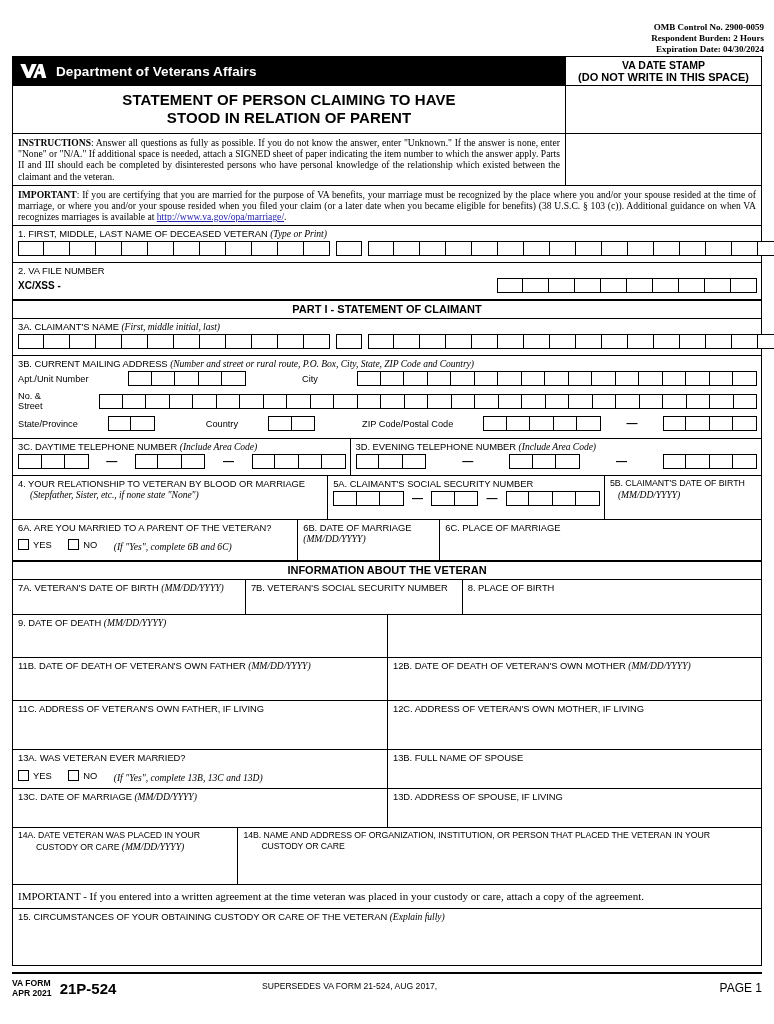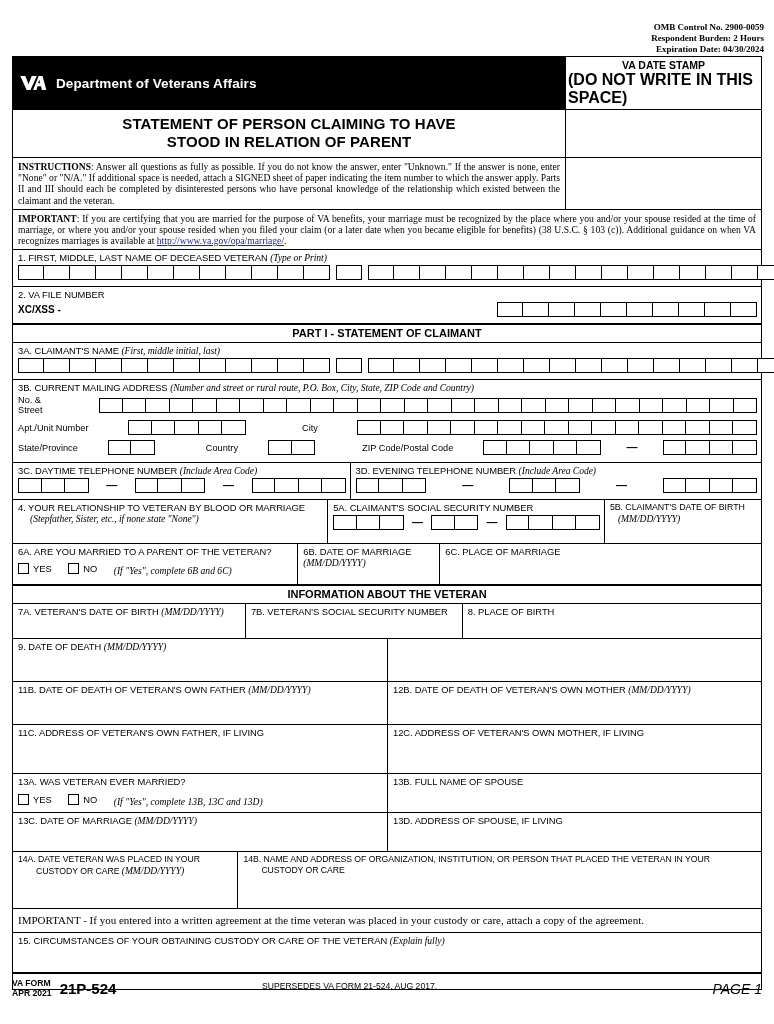--- a/index.html
+++ b/index.html
@@ -48,21 +48,21 @@
     color: #fff; font-size: 13.5px; font-weight: bold; letter-spacing: .1px;
   }
   .mast-right {
     flex: 0 0 196px;
     border-left: 1.6px solid #000;
     background: #fff;
     display: flex; flex-direction: column; align-items: center; justify-content: center;
     padding: 2px 2px;
   }
   .mast-right .l1 { font-size: 10.5px; font-weight: bold; }
-  .mast-right .l2 { font-size: 16px; font-weight: bold; }
+  .mast-right .l2 { font-size: 11px; font-weight: bold; }
 
   
   .title-band { display: flex; align-items: stretch; border-bottom: 1.6px solid #000; }
   .title-main {
     flex: 1 1 auto;
     text-align: center;
     padding: 5px 4px 6px;
   }
   .title-main .t1, .title-main .t2 {
     font-size: 15px; font-weight: bold; line-height: 18px; letter-spacing: .1px;
@@ -138,21 +138,21 @@
   .footer {
     position: absolute; left: 12px; top: 972px; width: 750px;
     border-top: 2px solid #000;
     padding-top: 4px;
     display: flex; align-items: flex-start;
   }
   .f-left { width: 120px; display: flex; align-items: flex-start; }
   .f-vaform { font-size: 8.6px; line-height: 10px; font-weight: bold; }
   .f-num { font-size: 15px; font-weight: bold; margin-left: 8px; margin-top: 2px; }
   .f-mid { flex: 1 1 auto; font-size: 8.6px; line-height: 10px; padding-left: 130px; padding-top: 3px; }
-  .f-right { font-size: 14px; padding-top: 3px; font-style: italic; }
+  .f-right { font-size: 12px; padding-top: 3px; }
 
   .tall-30 { min-height: 30px; }
   .tall-40 { min-height: 40px; }
   .tall-46 { min-height: 46px; }
   .tall-52 { min-height: 52px; }
 </style>
 </head>
 <body>
 
 <div class="page">
@@ -302,67 +302,67 @@
             </span>
         </div>
       </div>
     </div>
 
     <div class="row">
       <div class="cell" style="width:100%;padding-bottom:4px">
         <div class="cap"><span>3B.  CURRENT MAILING ADDRESS</span> <span class="ital">(Number and street or rural route, P.O. Box, City, State, ZIP Code and Country)</span></div>
 
         <div class="combrow">
+          <span class="sublabel">Apt./Unit Number</span>
+          <span class="comb">
+              <span class="bx" style="width:23.5px"></span>
+              <span class="bx" style="width:23.5px"></span>
+              <span class="bx" style="width:23.5px"></span>
+              <span class="bx" style="width:23.5px"></span>
+              <span class="bx" style="width:23.5px"></span>
+            </span>
+          <span class="sublabel" style="margin-left:22px">City</span>
+          <span class="comb">
+              <span class="bx" style="width:23.5px"></span>
+              <span class="bx" style="width:23.5px"></span>
+              <span class="bx" style="width:23.5px"></span>
+              <span class="bx" style="width:23.5px"></span>
+              <span class="bx" style="width:23.5px"></span>
+              <span class="bx" style="width:23.5px"></span>
+              <span class="bx" style="width:23.5px"></span>
+              <span class="bx" style="width:23.5px"></span>
+              <span class="bx" style="width:23.5px"></span>
+              <span class="bx" style="width:23.5px"></span>
+              <span class="bx" style="width:23.5px"></span>
+              <span class="bx" style="width:23.5px"></span>
+              <span class="bx" style="width:23.5px"></span>
+              <span class="bx" style="width:23.5px"></span>
+              <span class="bx" style="width:23.5px"></span>
+              <span class="bx" style="width:23.5px"></span>
+              <span class="bx" style="width:23.5px"></span>
+            </span>
+        </div>
+
+        <div class="combrow">
           <span class="sublabel" style="width:42px">
             <span>No. &amp;</span><br>
             <span>Street</span>
           </span>
           <span class="comb">
               <span class="bx" style="width:23.5px"></span>
               <span class="bx" style="width:23.5px"></span>
               <span class="bx" style="width:23.5px"></span>
               <span class="bx" style="width:23.5px"></span>
               <span class="bx" style="width:23.5px"></span>
               <span class="bx" style="width:23.5px"></span>
               <span class="bx" style="width:23.5px"></span>
               <span class="bx" style="width:23.5px"></span>
               <span class="bx" style="width:23.5px"></span>
               <span class="bx" style="width:23.5px"></span>
               <span class="bx" style="width:23.5px"></span>
-              <span class="bx" style="width:23.5px"></span>
-              <span class="bx" style="width:23.5px"></span>
-              <span class="bx" style="width:23.5px"></span>
-              <span class="bx" style="width:23.5px"></span>
-              <span class="bx" style="width:23.5px"></span>
-              <span class="bx" style="width:23.5px"></span>
-              <span class="bx" style="width:23.5px"></span>
-              <span class="bx" style="width:23.5px"></span>
-              <span class="bx" style="width:23.5px"></span>
-              <span class="bx" style="width:23.5px"></span>
-              <span class="bx" style="width:23.5px"></span>
-              <span class="bx" style="width:23.5px"></span>
-              <span class="bx" style="width:23.5px"></span>
-              <span class="bx" style="width:23.5px"></span>
-              <span class="bx" style="width:23.5px"></span>
-              <span class="bx" style="width:23.5px"></span>
-              <span class="bx" style="width:23.5px"></span>
-            </span>
-        </div>
-
-        <div class="combrow">
-          <span class="sublabel">Apt./Unit Number</span>
-          <span class="comb">
-              <span class="bx" style="width:23.5px"></span>
-              <span class="bx" style="width:23.5px"></span>
-              <span class="bx" style="width:23.5px"></span>
-              <span class="bx" style="width:23.5px"></span>
-              <span class="bx" style="width:23.5px"></span>
-            </span>
-          <span class="sublabel" style="margin-left:22px">City</span>
-          <span class="comb">
               <span class="bx" style="width:23.5px"></span>
               <span class="bx" style="width:23.5px"></span>
               <span class="bx" style="width:23.5px"></span>
               <span class="bx" style="width:23.5px"></span>
               <span class="bx" style="width:23.5px"></span>
               <span class="bx" style="width:23.5px"></span>
               <span class="bx" style="width:23.5px"></span>
               <span class="bx" style="width:23.5px"></span>
               <span class="bx" style="width:23.5px"></span>
               <span class="bx" style="width:23.5px"></span>

